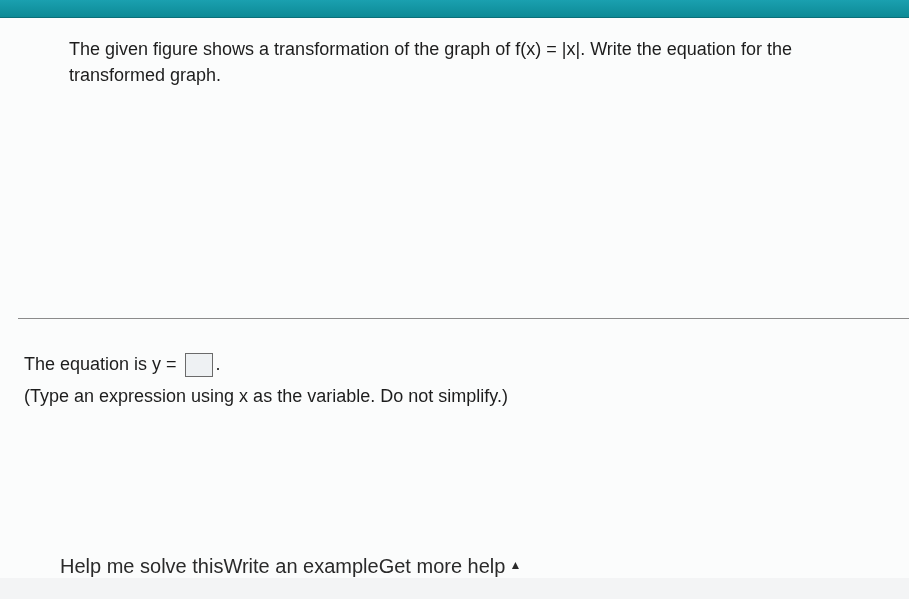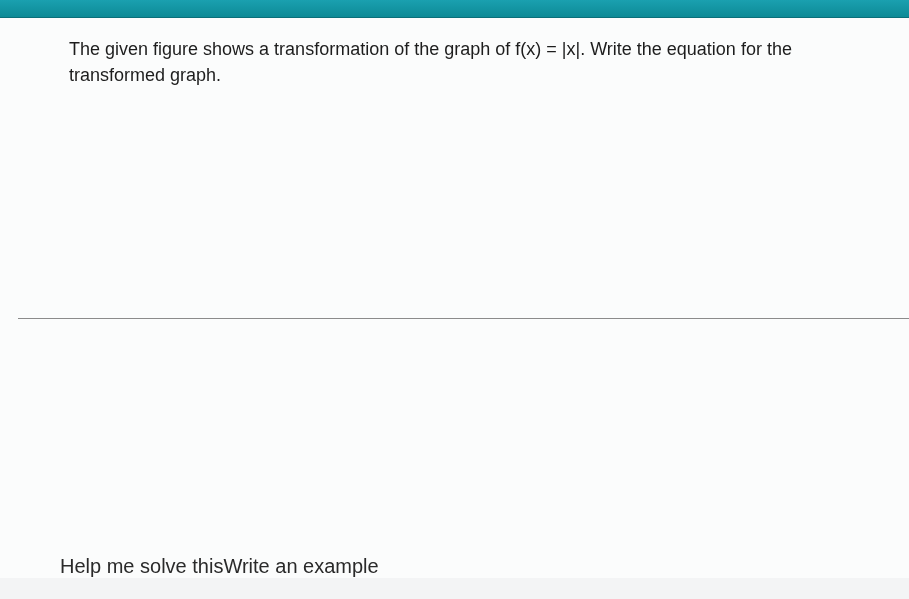--- a/index.html
+++ b/index.html
@@ -97,23 +97,35 @@
 <div class="content">
 
   <p class="question-text">
     <span>The given figure shows a transformation of the graph of f(x)&nbsp;=&nbsp;</span><span>|</span><span>x</span><span>|</span><span>. Write the equation for the transformed graph.</span>
   </p>
 
   <div class="spacer"></div>
 
   <hr class="divider">
 
+  <div class="answer-area">
+    <div class="answer-line">
+      <span>The equation is y&nbsp;=&nbsp;</span>
+      <input type="text" class="answer-input" value="" style="">
+      <span>.</span>
+    </div>
+    <div class="instruction">(Type an expression using x as the variable. Do not simplify.)</div>
+  </div>
 
   <div class="help-links cutoff">
     <div class="help-link">
       <span>Help me solve this</span>
     </div>
     <div class="help-link">
       <span>Write an example</span>
     </div>
+    <div class="help-link">
+      <span>Get more help</span>
+      <span class="caret-up">▲</span>
+    </div>
   </div>
 
 </div>
 
 </body></html>

